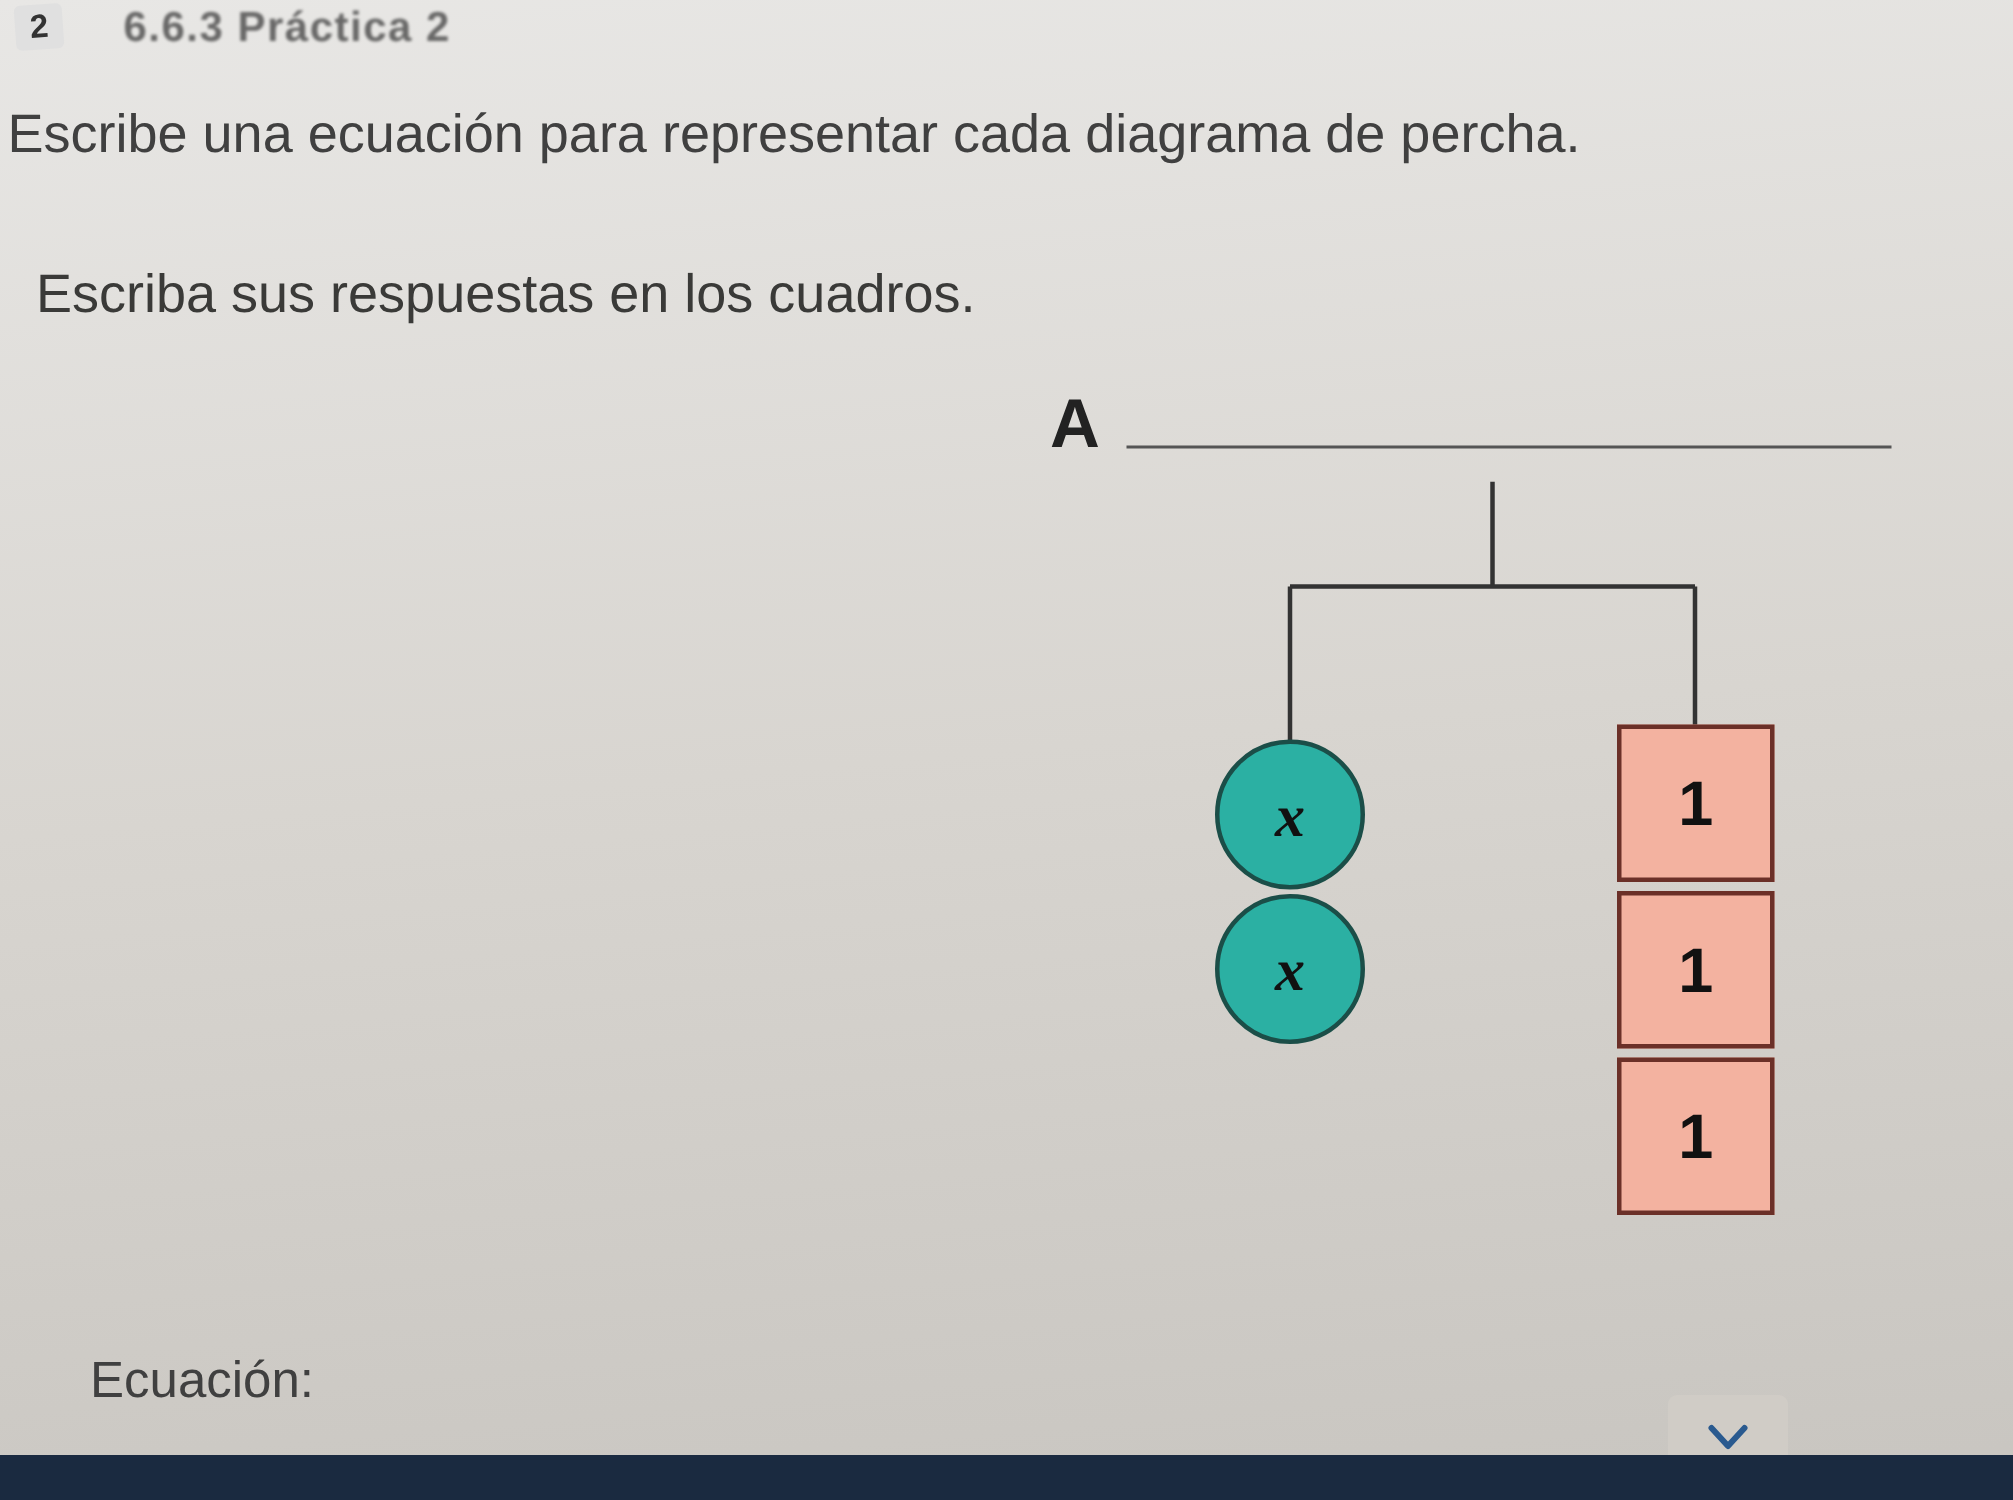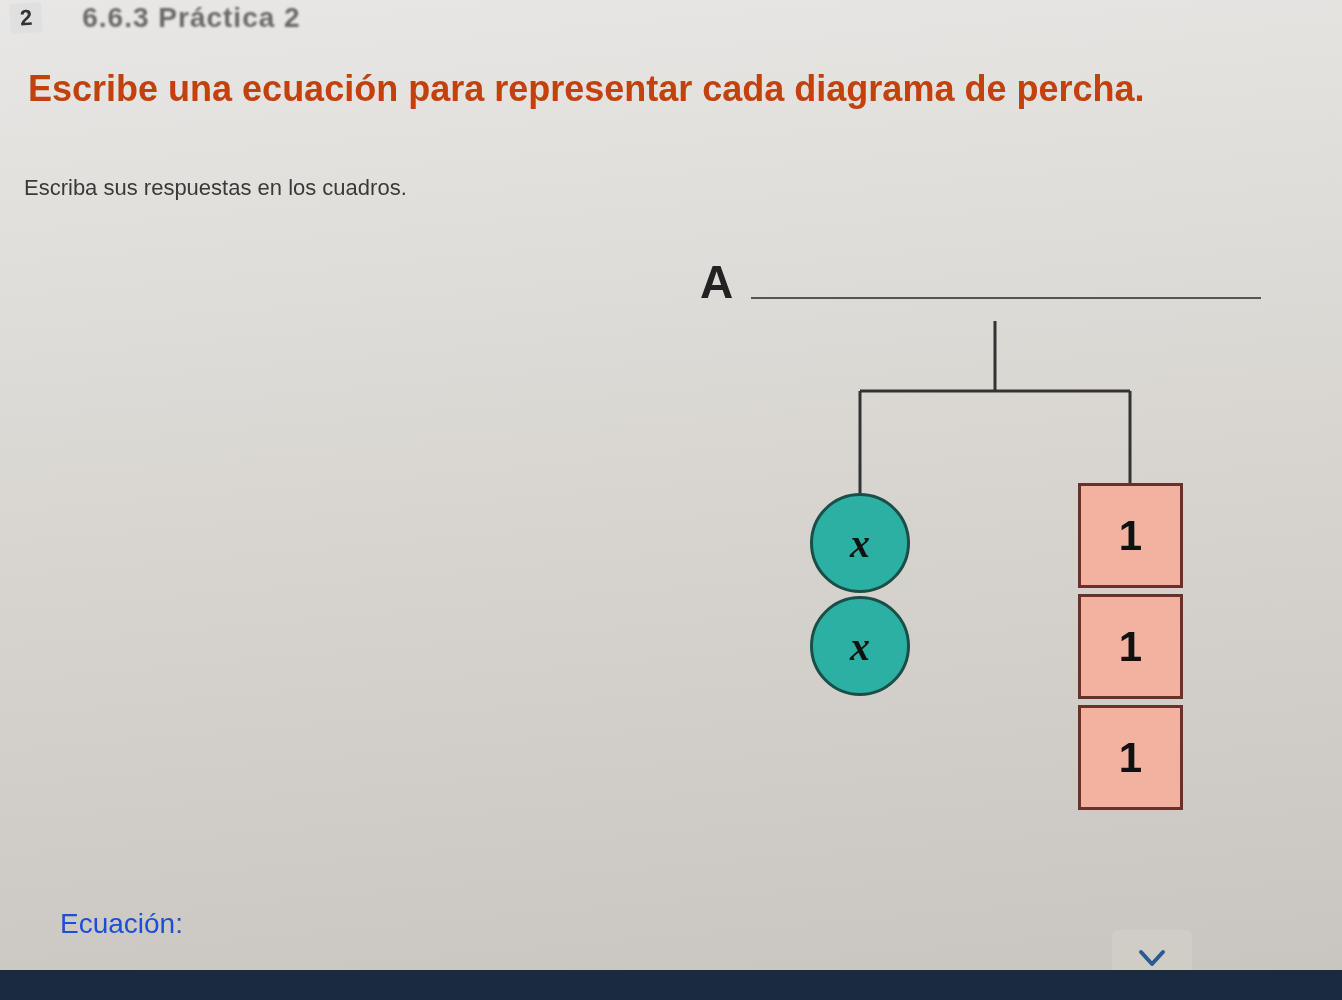--- a/index.html
+++ b/index.html
@@ -35,30 +35,30 @@
       font-size: 28px;
       font-weight: 700;
       color: #333;
       letter-spacing: 1px;
       filter: blur(1px);
       opacity: 0.7;
     }
     .prompt-1 {
       position: absolute;
       top: 68px;
-      left: 28px;
+      left: 5px;
       font-size: 36px;
-      color: #c2410c;
-      font-weight: 700;
+      color: #404040;
+      font-weight: 400;
     }
     .prompt-2 {
       position: absolute;
       top: 175px;
       left: 24px;
-      font-size: 22px;
+      font-size: 36px;
       color: #3a3a38;
       font-weight: 400;
     }
     .diagram-area {
       position: absolute;
       top: 255px;
       left: 700px;
       width: 600px;
     }
     .diagram-label-row {
@@ -120,22 +120,22 @@
       color: #111;
     }
     .equation-row {
       position: absolute;
       bottom: 60px;
       left: 60px;
       display: flex;
       align-items: center;
     }
     .equation-label {
-      font-size: 28px;
-      color: #1d4ed8;
+      font-size: 34px;
+      color: #404040;
       margin-right: 8px;
     }
     .equation-input {
       border: 2px dashed #aab3bb;
       border-radius: 6px;
       padding: 10px 20px;
       min-width: 230px;
       font-size: 28px;
       color: #3a4d66;
       font-family: "Lucida Console", monospace;

